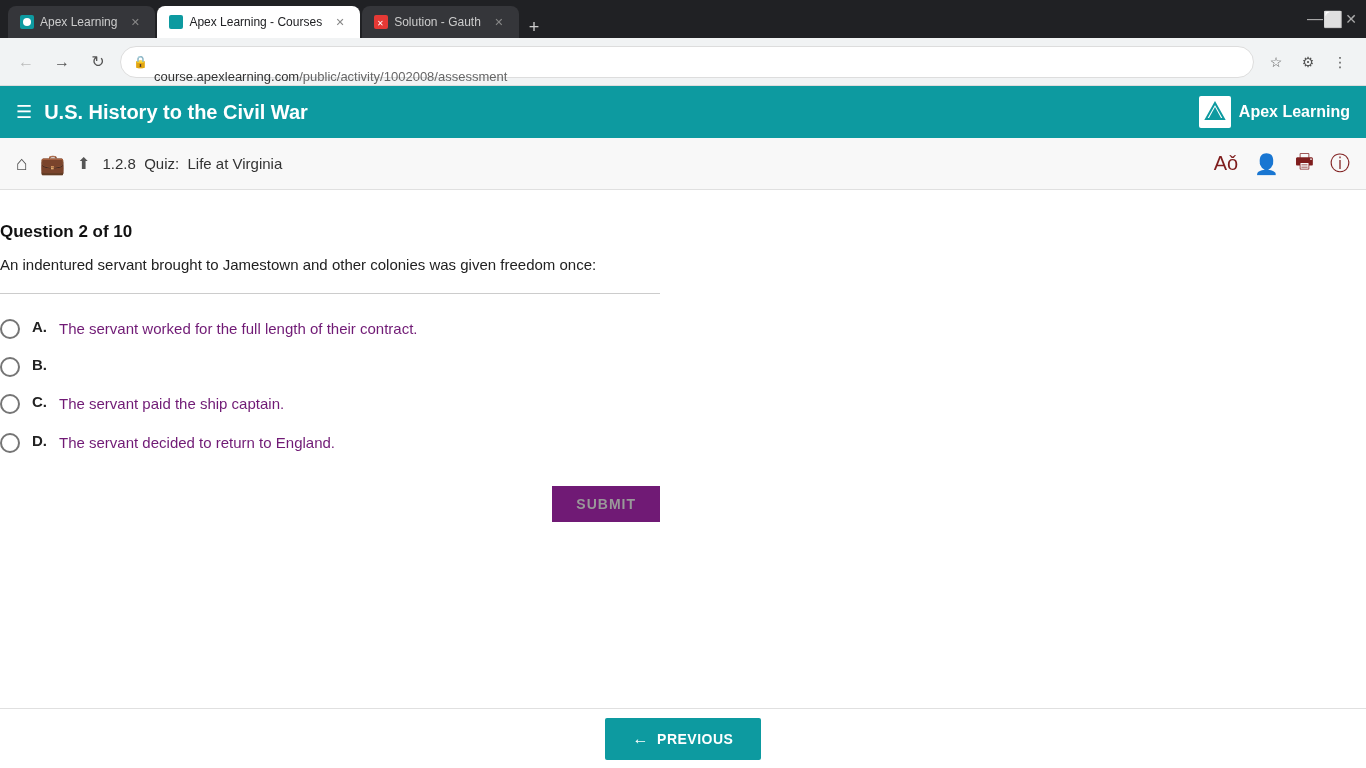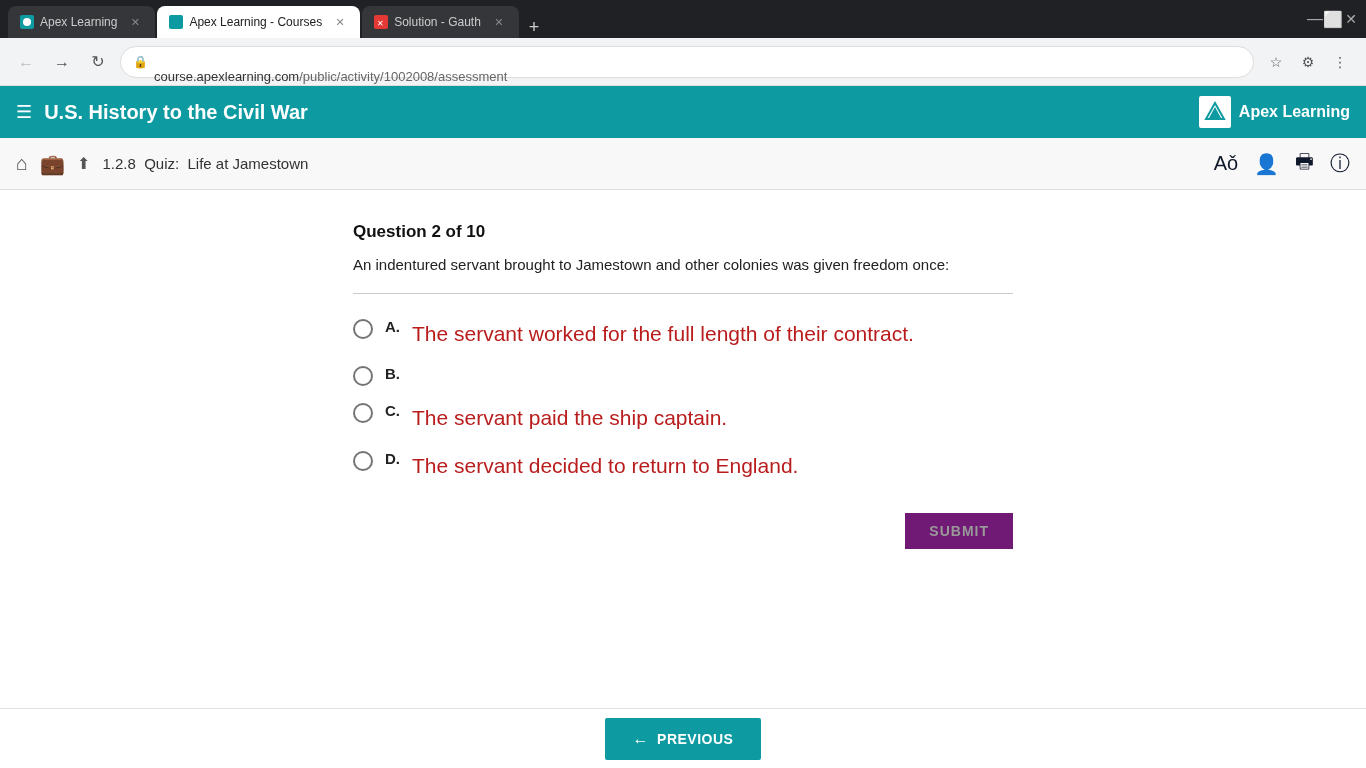--- a/index.html
+++ b/index.html
@@ -120,28 +120,27 @@
       padding: 0 16px;
       border-bottom: 1px solid #e0e0e0;
       justify-content: space-between;
     }
     .sub-header-left { display: flex; align-items: center; gap: 12px; }
     .sub-header-icon { font-size: 20px; color: #555; cursor: pointer; }
     .breadcrumb-divider { font-size: 16px; color: #555; }
     .quiz-label { font-size: 15px; color: #333; }
     .quiz-label strong { font-weight: normal; }
     .sub-header-right { display: flex; align-items: center; gap: 16px; }
-    .sub-header-action { font-size: 20px; color: #0f172a; cursor: pointer; }
+    .sub-header-action { font-size: 20px; color: #7f1d1d; cursor: pointer; }
 
     
     .main-content {
       padding: 32px 0;
       display: flex;
       flex-direction: column;
-      align-items: center;
       background: #fff;
     }
     .question-container {
       width: 660px;
     }
     .question-header {
       font-size: 17px;
       font-weight: bold;
       color: #111;
       margin-bottom: 12px;
@@ -183,22 +182,22 @@
       border-color: #0d9aa0;
       background: radial-gradient(circle, #0d9aa0 40%, white 45%);
     }
     .option-letter {
       font-weight: bold;
       font-size: 15px;
       color: #222;
       flex-shrink: 0;
     }
     .option-text {
-      font-size: 21px;
-      color: #b91c1c;
+      font-size: 15px;
+      color: #701a75;
       line-height: 1.5;
     }
     .submit-row {
       display: flex;
       justify-content: flex-end;
     }
     .submit-btn {
       background: #701a75;
       color: #999;
       border: none;
@@ -317,21 +316,21 @@
 </div>
 
 <div class="sub-header">
   <div class="sub-header-left">
     <span class="sub-header-icon">⌂</span>
     <span class="sub-header-icon">💼</span>
     <span class="breadcrumb-divider">⬆</span>
     <span class="quiz-label">
       <strong>1.2.8</strong>
       &nbsp;<strong>Quiz:</strong>
-      &nbsp;<span>Life at Jamestown</span>
+      &nbsp;<span>Life at Virginia</span>
     </span>
   </div>
   <div class="sub-header-right">
     <span class="sub-header-action">Aǒ</span>
     <span class="sub-header-action">👤</span>
     <span class="sub-header-action">🖶</span>
     <span class="sub-header-action">ⓘ</span>
   </div>
 </div>
 

